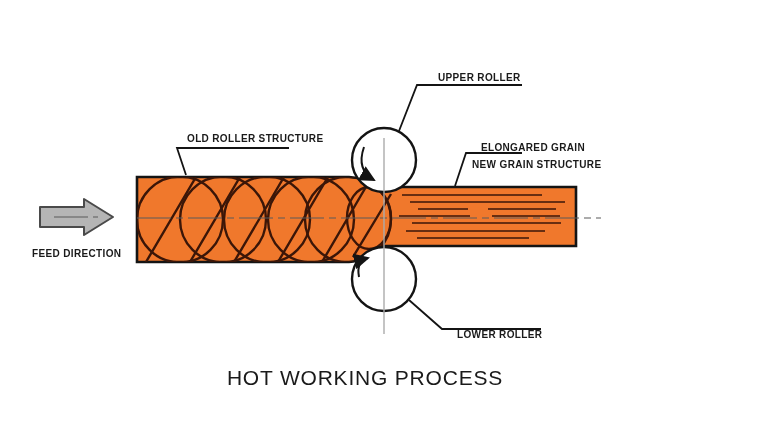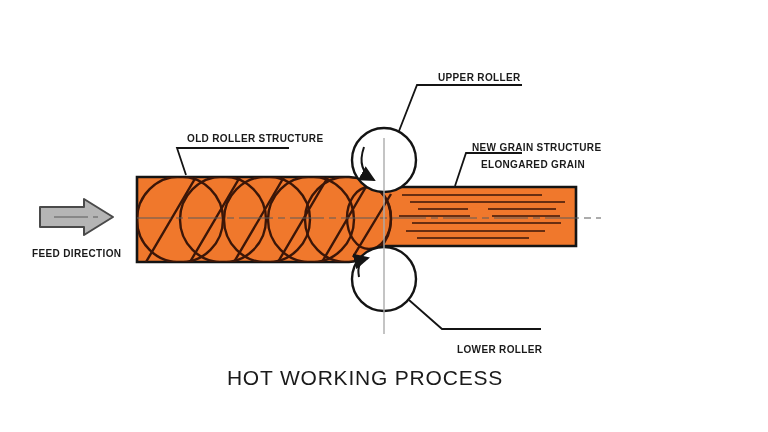--- a/index.html
+++ b/index.html
@@ -92,22 +92,22 @@
       <path d="M522,153 H466 L455,186"></path>
       <path d="M409,300 L442,329 H541"></path>
     </g>
   </svg>
 
   <div class="lbl" style="left:187px;top:133px">OLD ROLLER STRUCTURE</div>
 
   <div class="lbl" style="left:438px;top:72px">UPPER ROLLER</div>
 
   <div class="lbl lbl-stack" style="left:472px;top:139px;width:122px">
+    <div>ELONGARED GRAIN</div>
     <div>NEW GRAIN STRUCTURE</div>
-    <div>ELONGARED GRAIN</div>
   </div>
 
-  <div class="lbl" style="left:457px;top:344px">LOWER ROLLER</div>
+  <div class="lbl" style="left:457px;top:329px">LOWER ROLLER</div>
 
   <div class="lbl" style="left:32px;top:248px">FEED DIRECTION</div>
 
   <div id="diagram-title">HOT WORKING PROCESS</div>
 </div>
 
 </body></html>

